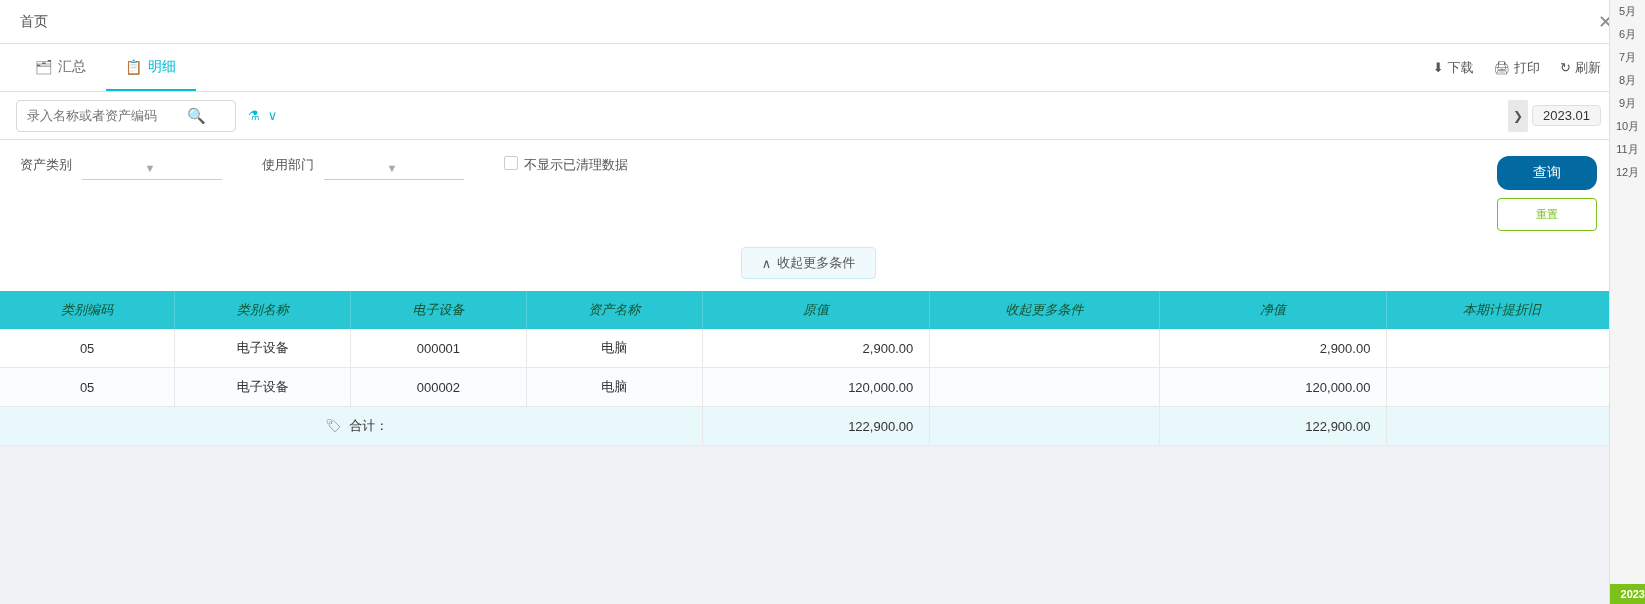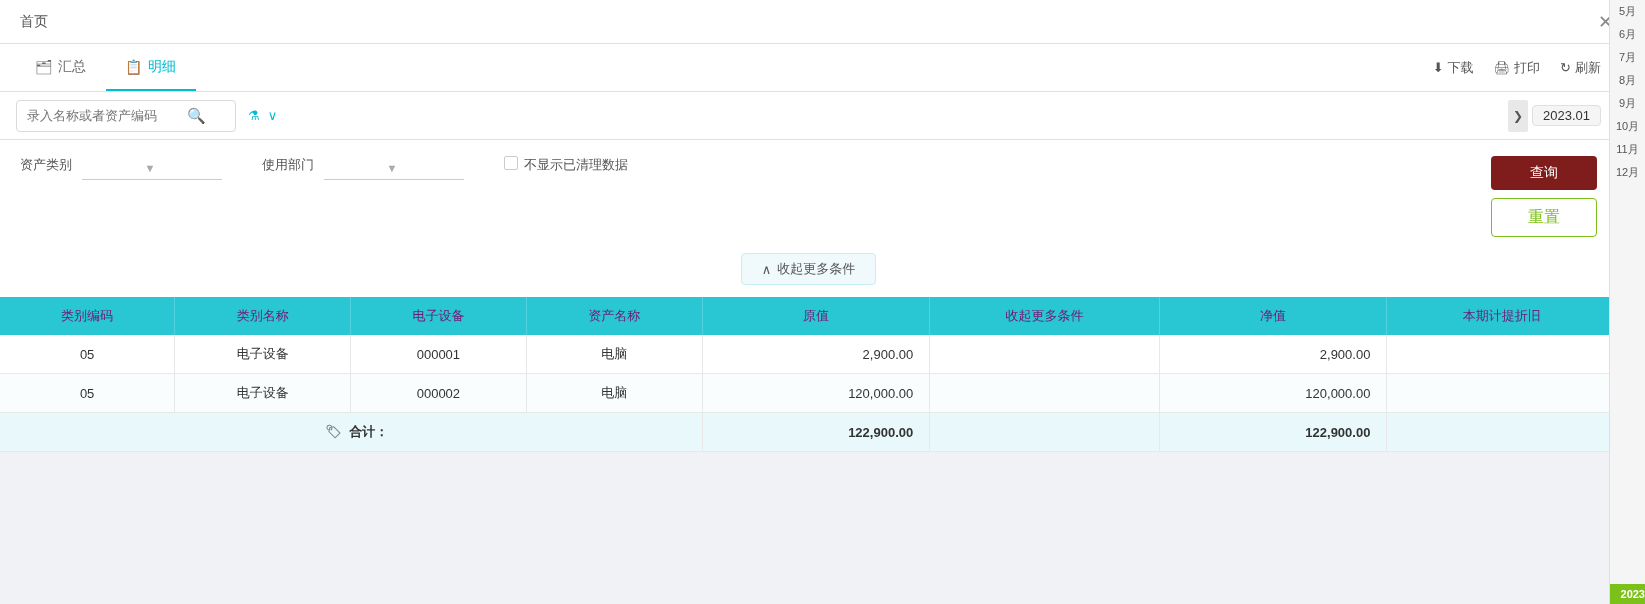--- a/index.html
+++ b/index.html
@@ -153,36 +153,36 @@
       width: 14px; height: 14px;
       border: 1px solid #ccc;
       border-radius: 2px;
       display: inline-block;
     }
     .filter-buttons {
       margin-left: auto;
       display: flex; flex-direction: column; gap: 8px;
     }
     .btn-query {
-      background: #7f1d1d;
+      background: #0369a1;
       color: #fff;
       border: none;
-      border-radius: 4px;
+      border-radius: 12px;
       padding: 8px 36px;
       font-size: 14px;
       cursor: pointer;
       white-space: nowrap;
     }
     .btn-reset {
       background: #fff;
       color: #7cc01a;
       border: 1px solid #7cc01a;
       border-radius: 4px;
       padding: 8px 36px;
-      font-size: 16px;
+      font-size: 11px;
       cursor: pointer;
       white-space: nowrap;
     }
     .collapse-bar {
       display: flex; align-items: center; justify-content: center;
       background: #fff;
       padding: 8px 0 12px 0;
     }
     .collapse-btn {
       display: flex; align-items: center; gap: 6px;
@@ -198,21 +198,22 @@
     .table-wrap {
       background: #fff;
       overflow-x: auto;
     }
     table {
       width: 100%;
       border-collapse: collapse;
     }
     thead tr {
       background: #29c6d4;
-      color: #701a75;
+      color: #14532d;
+      font-style: italic;
     }
     thead th {
       padding: 10px 16px;
       font-size: 13px;
       font-weight: 500;
       text-align: center;
       border-right: 1px solid rgba(255,255,255,0.2);
       white-space: nowrap;
     }
     tbody tr {
@@ -223,21 +224,21 @@
     tbody td {
       padding: 10px 16px;
       font-size: 13px;
       text-align: center;
       border-right: 1px solid #e8e8e8;
       white-space: nowrap;
     }
     tbody td.num { text-align: right; }
     .total-row td {
       background: #e8f8fb !important;
-      font-weight: 700;
+      font-weight: 400;
       padding-left: 28px;
     }
     .total-row td .total-icon {
       color: #888; margin-right: 4px;
     }
 
     
     .right-sidebar {
       position: fixed;
       right: 0; top: 0;

